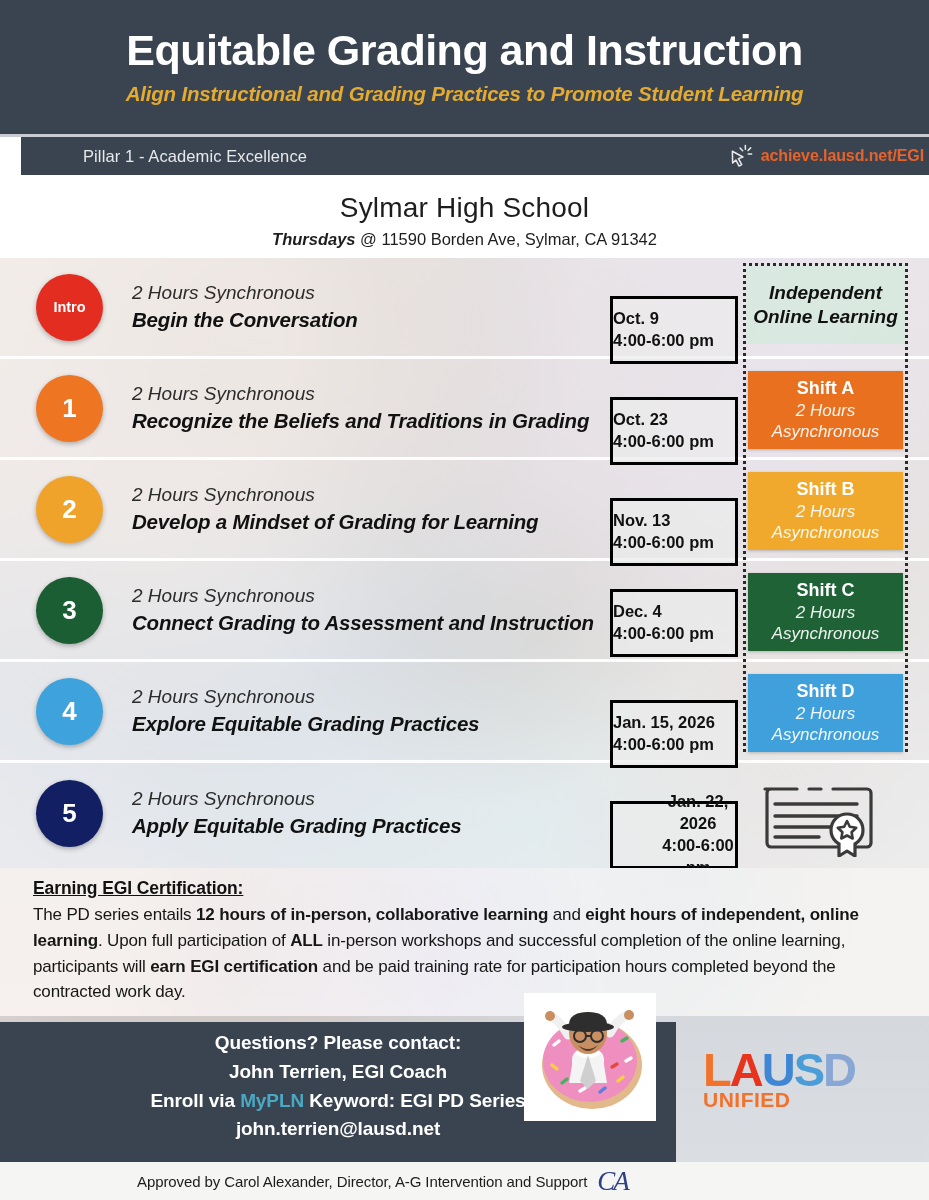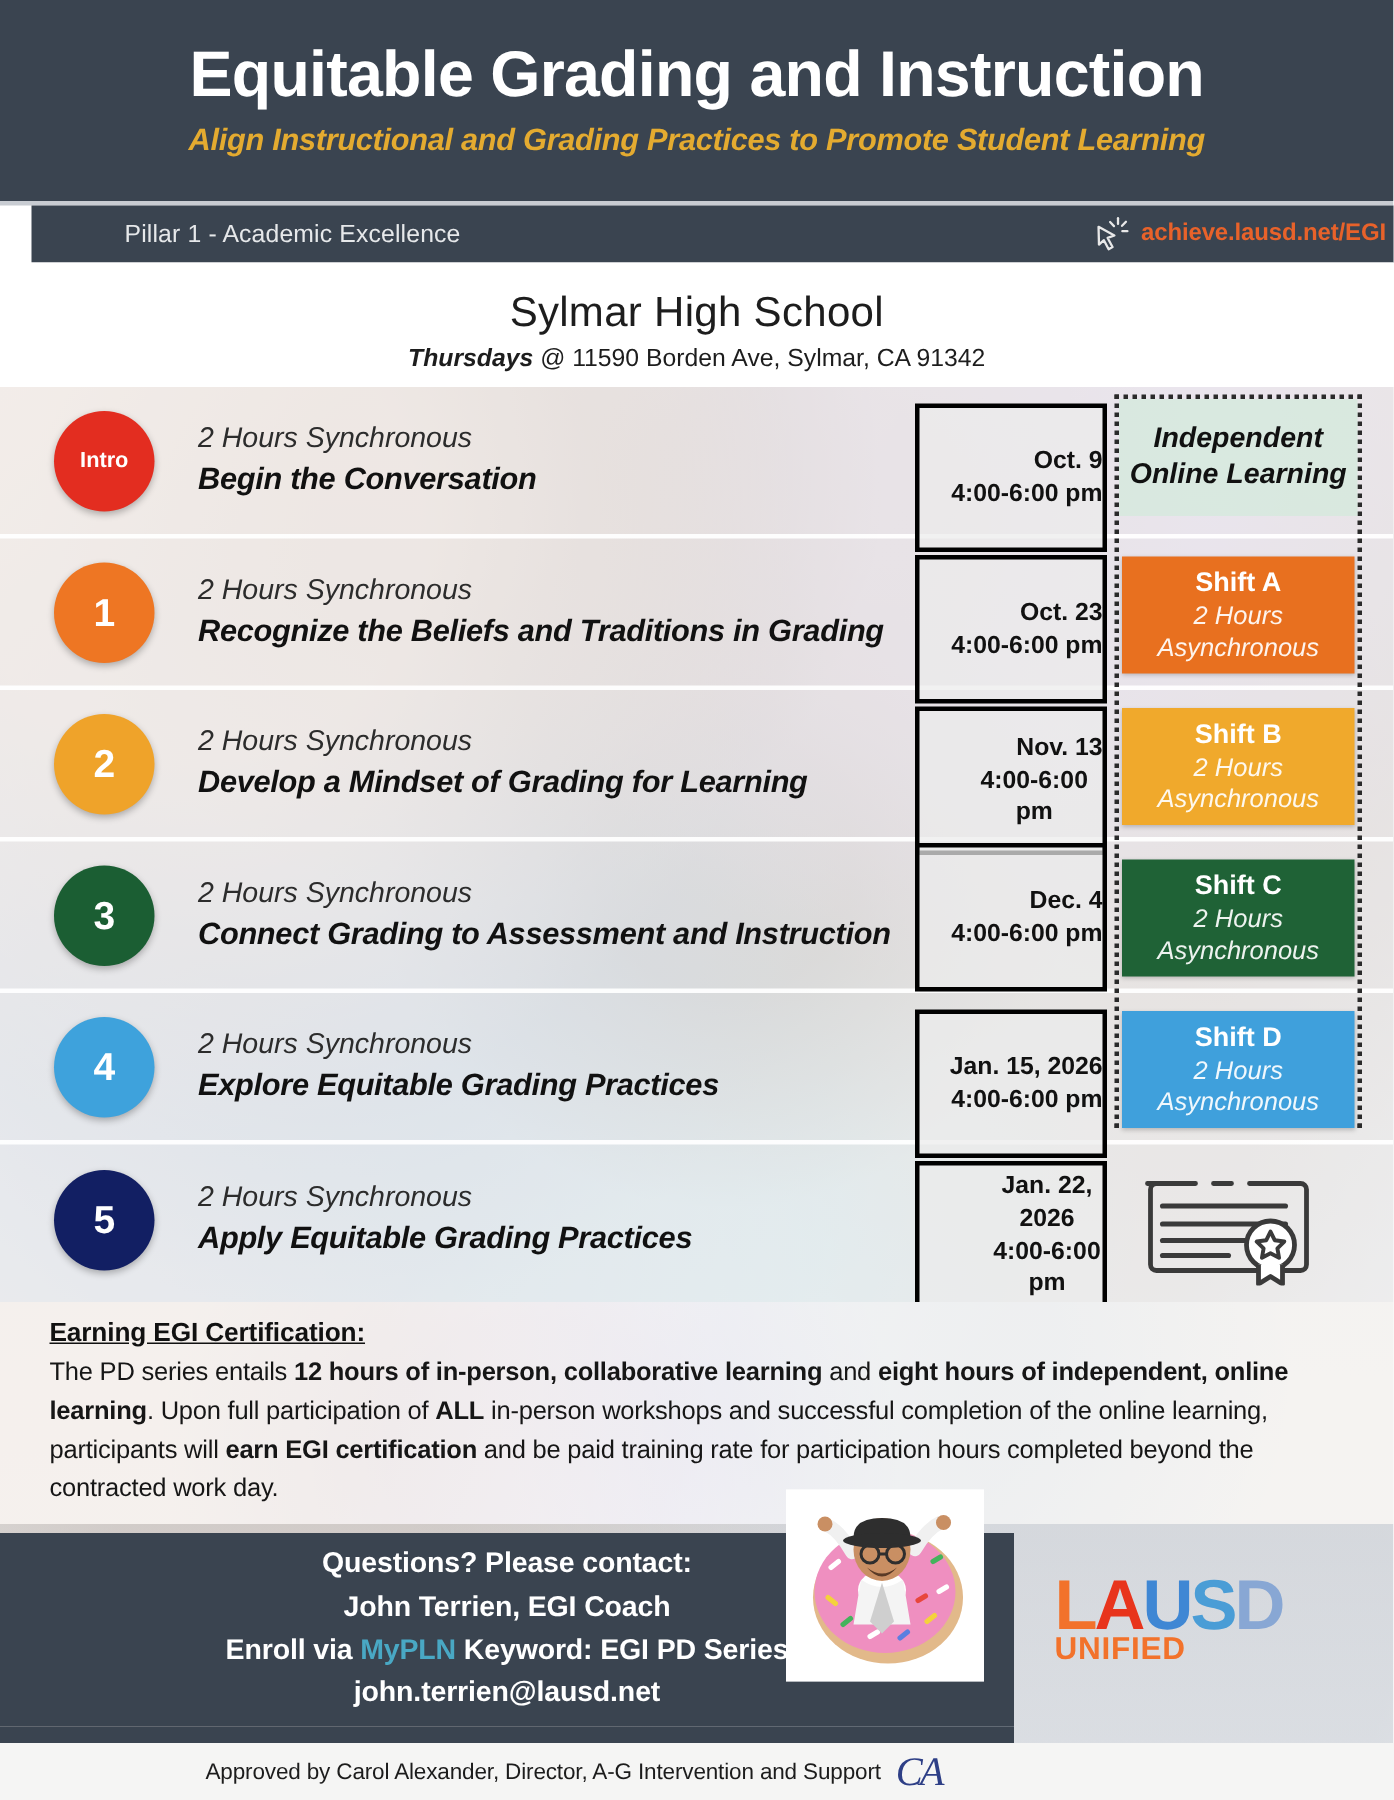--- a/index.html
+++ b/index.html
@@ -81,24 +81,24 @@
     display:flex; align-items:center; justify-content:center;
     color:#fff; font-weight:bold; font-size:26px;
     box-shadow: 0 2px 5px rgba(0,0,0,0.28);
   }
   .badge.intro { font-size:14.5px; }
   .row-text { position:absolute; left:132px; }
   .row-hours { font-size:19px; font-style:italic; color:#2c2c2c; line-height:1.3; }
   .row-title { font-size:20.5px; font-style:italic; font-weight:bold; color:#111; line-height:1.3; margin-top:1px; letter-spacing:-0.2px; }
 
   .datebox {
-    position:absolute; left:610px; width:128px; height:99px;
+    position:absolute; left:610px; width:128px; height:68px;
     border:3.5px solid #000; background:rgba(236,236,236,0.72);
-    display:flex; flex-direction:column; align-items:flex-end; justify-content:center;
-    text-align:center; line-height:1.32;
+    display:flex; flex-direction:column; align-items:flex-start; justify-content:center;
+    text-align:center; line-height:1.32;margin-top:27px;
   }
   .datebox .d1 { font-size:16.5px; font-weight:bold; color:#111; }
   .datebox .d2 { font-size:16.5px; font-weight:bold; color:#111; }
 
   
   .online-box {
     position:absolute; left:743px; top:263px; width:165px; height:489px;
     border:3px dotted #2a2a2a; z-index:3; pointer-events:none;
   }
   .online-head {
@@ -230,21 +230,21 @@
           <div class="d1">Oct. 23</div>
           <div class="d2">4:00-6:00 pm</div>
         </div>
       </div>
     <div class="row" id="row2" style="top: 202px;">
         <div class="badge" style="background: rgb(239, 163, 42);">2</div>
         <div class="row-text">
           <div class="row-hours">2 Hours Synchronous</div>
           <div class="row-title">Develop a Mindset of Grading for Learning</div>
         </div>
-        <div class="datebox" style="top: 11px; padding-left: 31px;">
+        <div class="datebox" style="top: 11px;">
           <div class="d1">Nov. 13</div>
           <div class="d2">4:00-6:00 pm</div>
         </div>
       </div>
     <div class="row" id="row3" style="top: 303px;">
         <div class="badge" style="background: rgb(27, 94, 51);">3</div>
         <div class="row-text">
           <div class="row-hours">2 Hours Synchronous</div>
           <div class="row-title">Connect Grading to Assessment and Instruction</div>
         </div>

